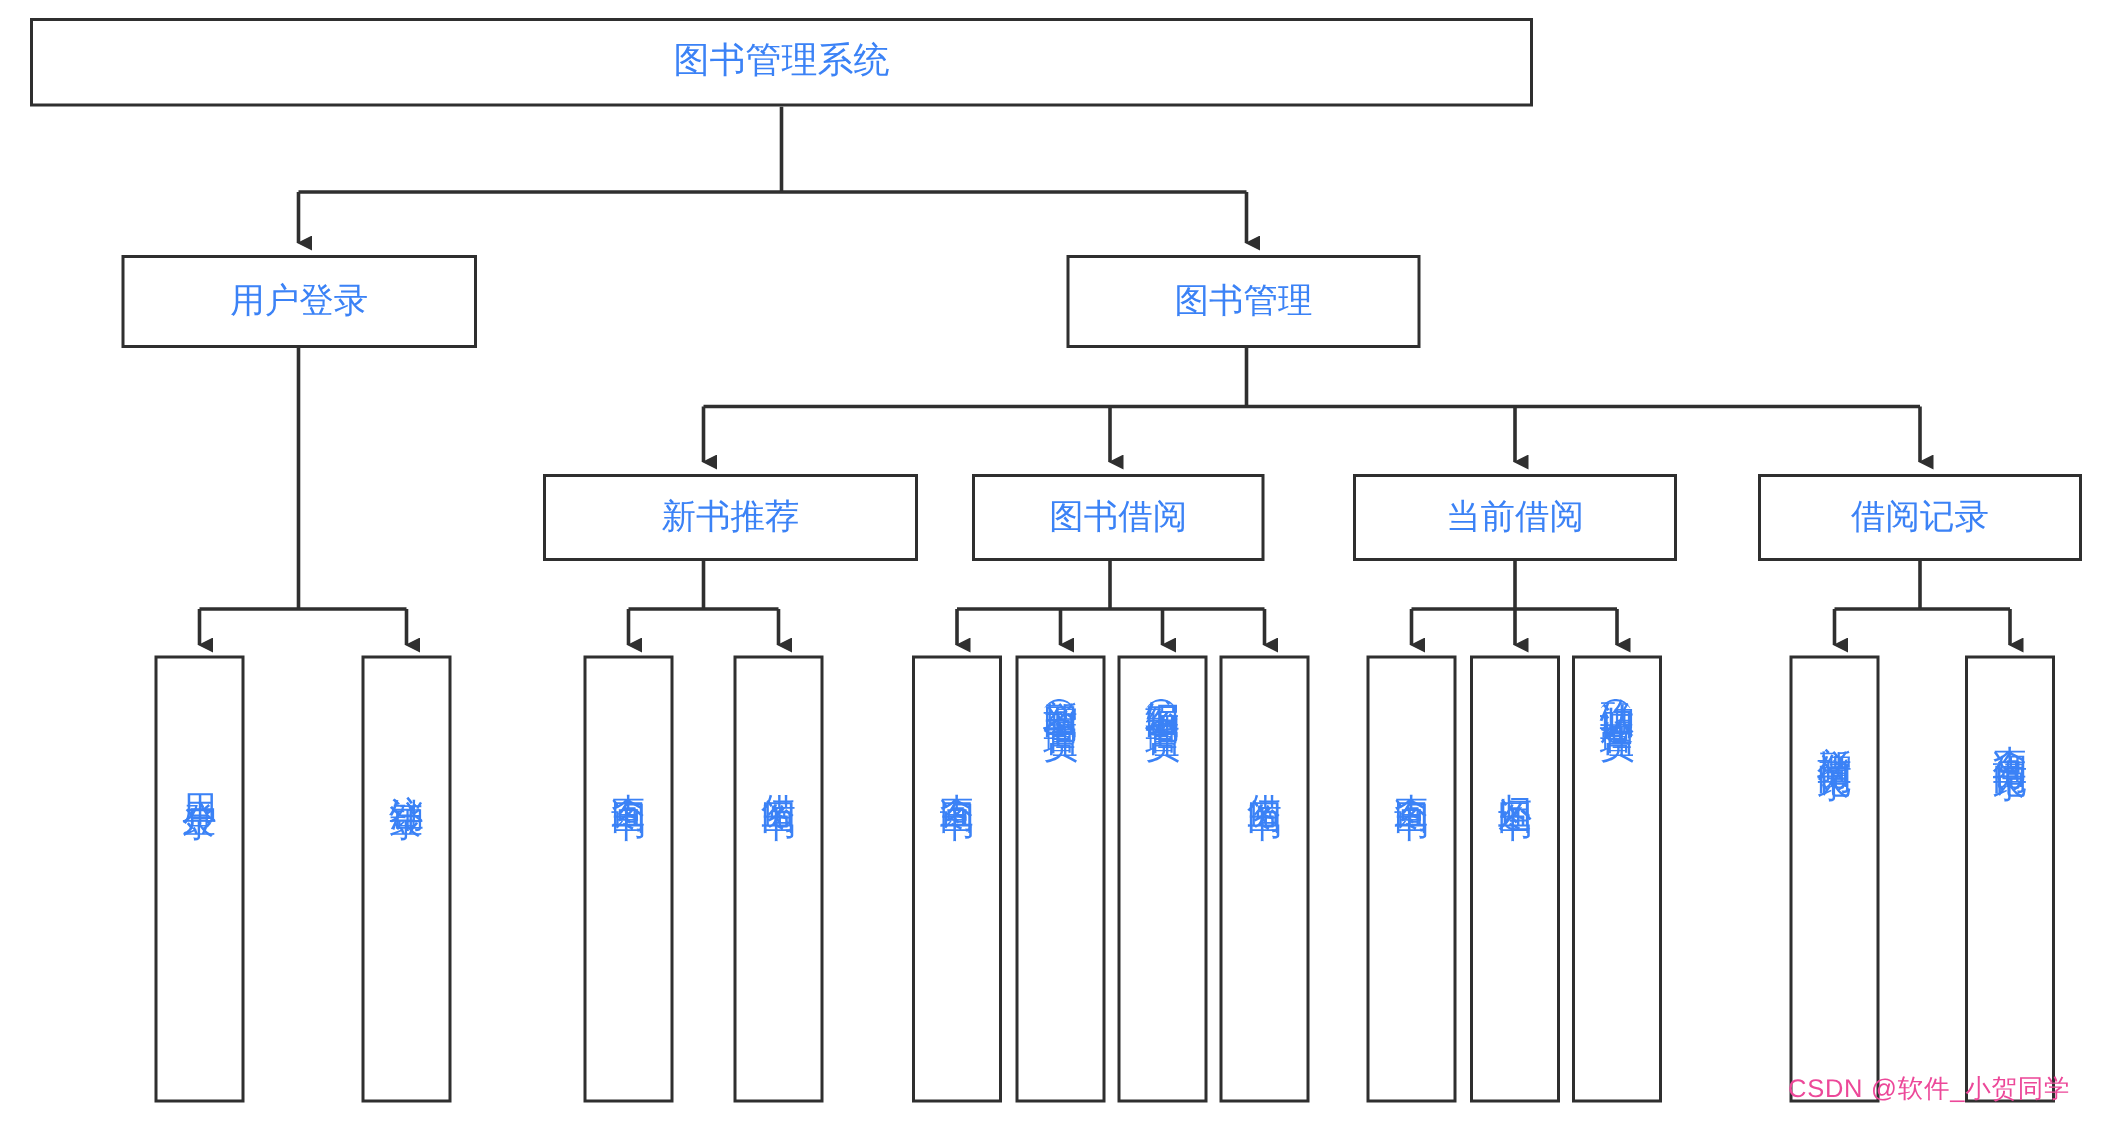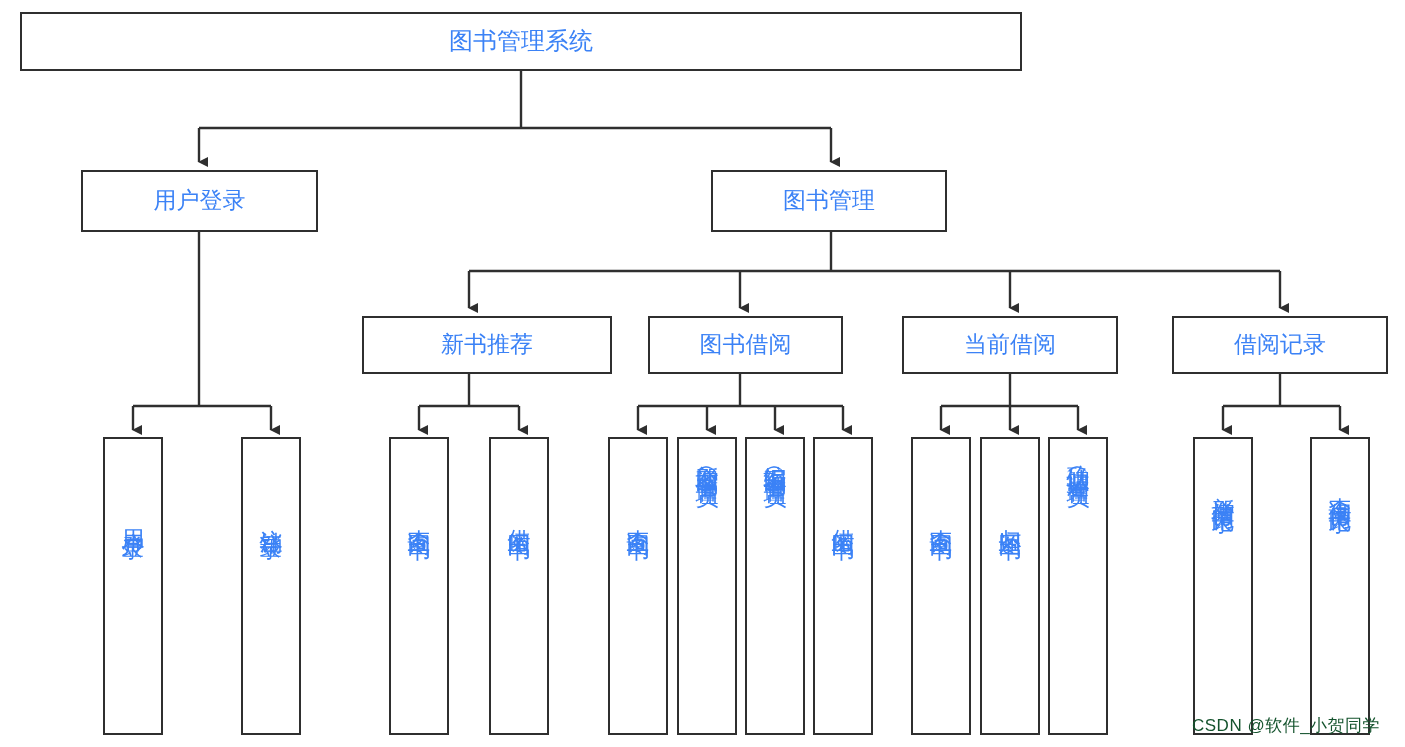--- a/index.html
+++ b/index.html
@@ -63,21 +63,21 @@
     text-orientation: upright;
     font-size: 23px;
     letter-spacing: 3px;
     line-height: 1;
   }
   .watermark {
     position: absolute;
     left: 1192px;
     top: 714px;
     font-size: 17px;
-    color: #14532d;
+    color: #ec4899;
     letter-spacing: 0.5px;
     white-space: nowrap;
     font-family: "Liberation Sans", "DejaVu Sans", sans-serif;
   }
 </style>
 </head>
 <body>
 
 <div id="diagram-root">
 

